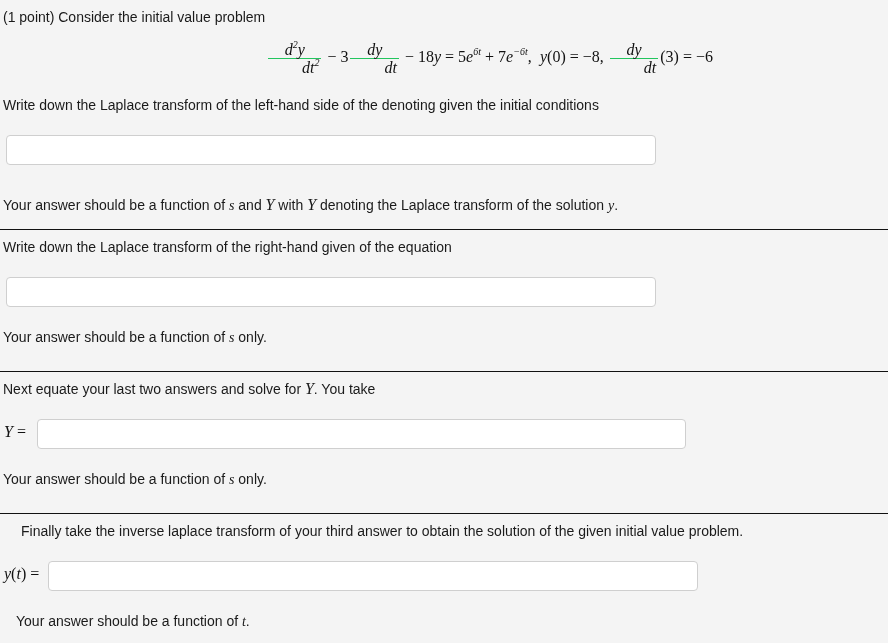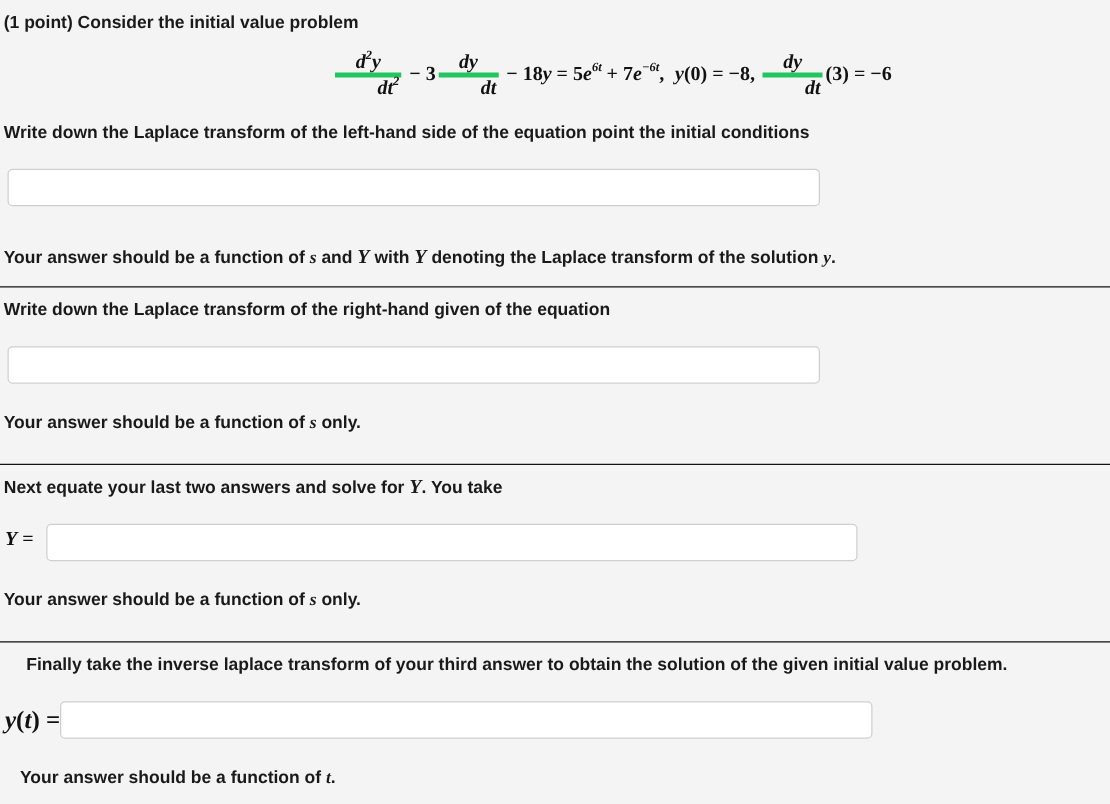--- a/index.html
+++ b/index.html
@@ -3,27 +3,27 @@
 <meta charset="utf-8">
 <style>
   html, body { margin: 0; padding: 0; }
   body {
     width: 888px; height: 643px; overflow: hidden;
     background: #f4f4f4;
     font-family: "Liberation Sans", sans-serif;
     font-size: 14px; color: #1a1a1a;
     position: relative;
   }
-  .abs { position: absolute; font-weight: bold; }
+  .abs { position: absolute; }
   .txt { white-space: nowrap; font-size: 14px; line-height: 18px; }
   .math { font-family: "Liberation Serif", serif; font-style: italic; }
   .mathr { font-family: "Liberation Serif", serif; font-style: normal; }
   .eq { font-family: "Liberation Serif", serif; font-size: 16px; color: #111; }
   .frac { display: inline-block; vertical-align: middle; text-align: center; margin: 0 2px; }
-  .frac .num { display: block; border-bottom: 4px solid #22c55e; padding: 0 2px; line-height: 17px; font-style: italic; }
+  .frac .num { display: block; border-bottom: 1px solid #22c55e; padding: 0 2px; line-height: 17px; font-style: italic; }
   .frac .den { display: block; padding: 0 2px; line-height: 17px; font-style: italic; margin-left: 32px; }
   sup { font-size: 10px; vertical-align: 7px; line-height: 0; }
   .input {
     background: #fff; border: 1px solid #cfcfcf; border-radius: 4px;
     box-sizing: border-box; height: 30px;
   }
   .rule { left: 0; width: 888px; height: 0; border-top: 1.5px solid #111; }
 </style>
 </head>
 <body>
@@ -37,21 +37,21 @@
   </span>
   <span class="mathr">− 3</span><span class="frac"><span class="num">dy</span><span class="den">dt</span></span>
   <span class="mathr">− 18</span><span class="math">y</span><span class="mathr"> = 5</span><span class="math">e</span><sup class="math">6t</sup><span class="mathr"> + 7</span><span class="math">e</span><sup class="math">−6t</sup><span class="mathr">,</span>
 </div>
 
 <div class="abs eq" style="left:540px; top:41px; white-space:nowrap;">
   <span class="math">y</span><span class="mathr">(0) = −8,</span>
   <span class="frac"><span class="num">dy</span><span class="den">dt</span></span><span class="mathr">(3) = −6</span>
 </div>
 
-<div class="abs txt" style="left:3px; top:96px;">Write down the Laplace transform of the left-hand side of the equation point the initial conditions</div>
+<div class="abs txt" style="left:3px; top:96px;">Write down the Laplace transform of the left-hand side of the denoting given the initial conditions</div>
 <div class="abs input" style="left:6px; top:135px; width:650px;">
   <span></span>
 </div>
 <div class="abs txt" style="left:3px; top:196px;">
   <span>Your answer should be a function of </span><span class="math">s</span><span> and </span><span class="math" style="font-size:16px">Y</span><span> with </span><span class="math" style="font-size:16px">Y</span><span> denoting the Laplace transform of the solution </span><span class="math">y</span><span>.</span>
 </div>
 
 <div class="abs rule" style="top:229px;"></div>
 
 <div class="abs txt" style="left:3px; top:238px;">Write down the Laplace transform of the right-hand given of the equation</div>
@@ -73,21 +73,21 @@
 <div class="abs input" style="left:37px; top:419px; width:649px;">
   <span></span>
 </div>
 <div class="abs txt" style="left:3px; top:470px;">
   <span>Your answer should be a function of </span><span class="math">s</span><span> only.</span>
 </div>
 
 <div class="abs rule" style="top:513px;"></div>
 
 <div class="abs txt" style="left:3px; top:522px;margin-left:18px;">Finally take the inverse laplace transform of your third answer to obtain the solution of the given initial value problem.</div>
-<div class="abs eq" style="left:4px; top:565px; font-size:20px; white-space:nowrap;">
+<div class="abs eq" style="left:4px; top:565px; font-size:16px; white-space:nowrap;">
   <span class="math">y</span><span class="mathr">(</span><span class="math">t</span><span class="mathr">)</span><span class="mathr"> =</span>
 </div>
 <div class="abs input" style="left:48px; top:561px; width:650px;">
   <span></span>
 </div>
 <div class="abs txt" style="left:16px; top:612px;">
   <span>Your answer should be a function of </span><span class="math">t</span><span>.</span>
 </div>
 
 </body></html>

